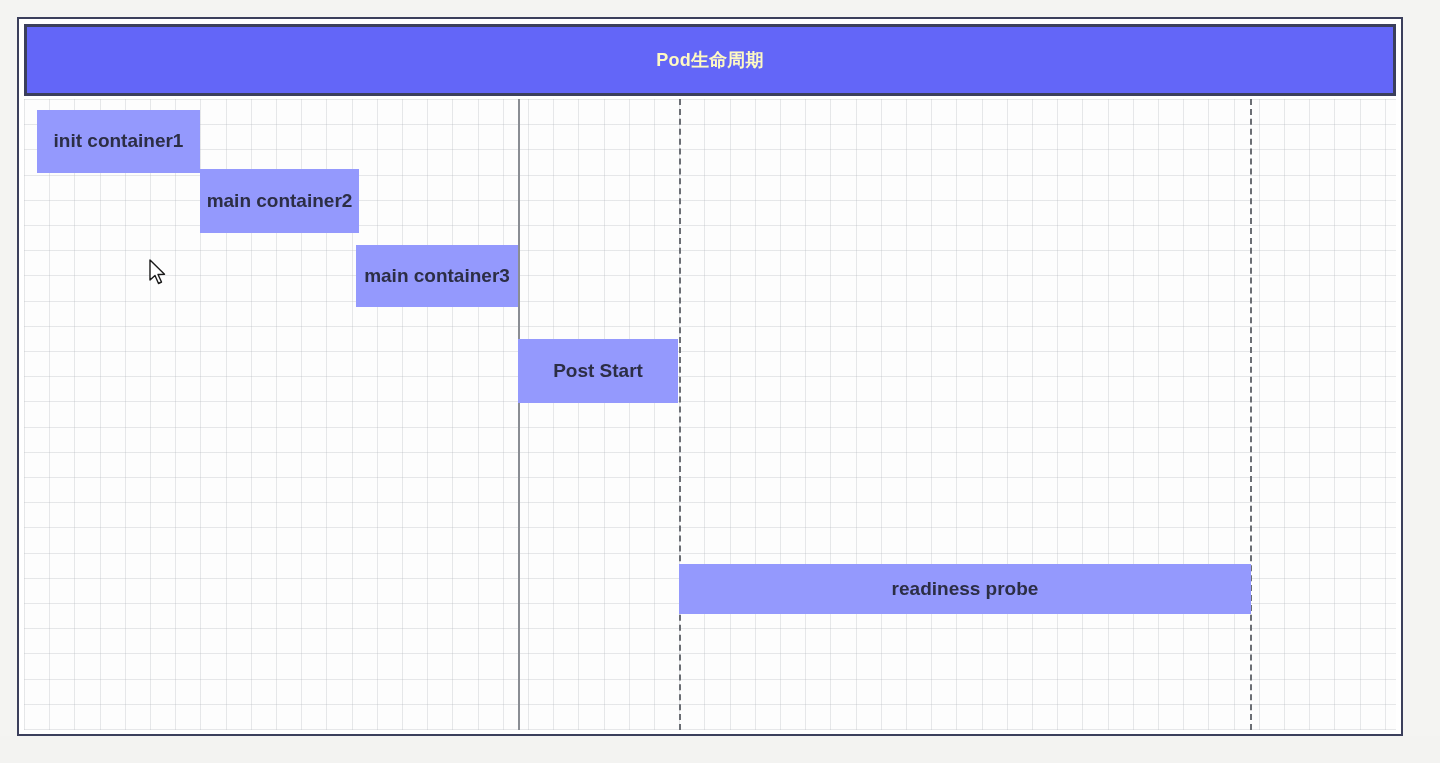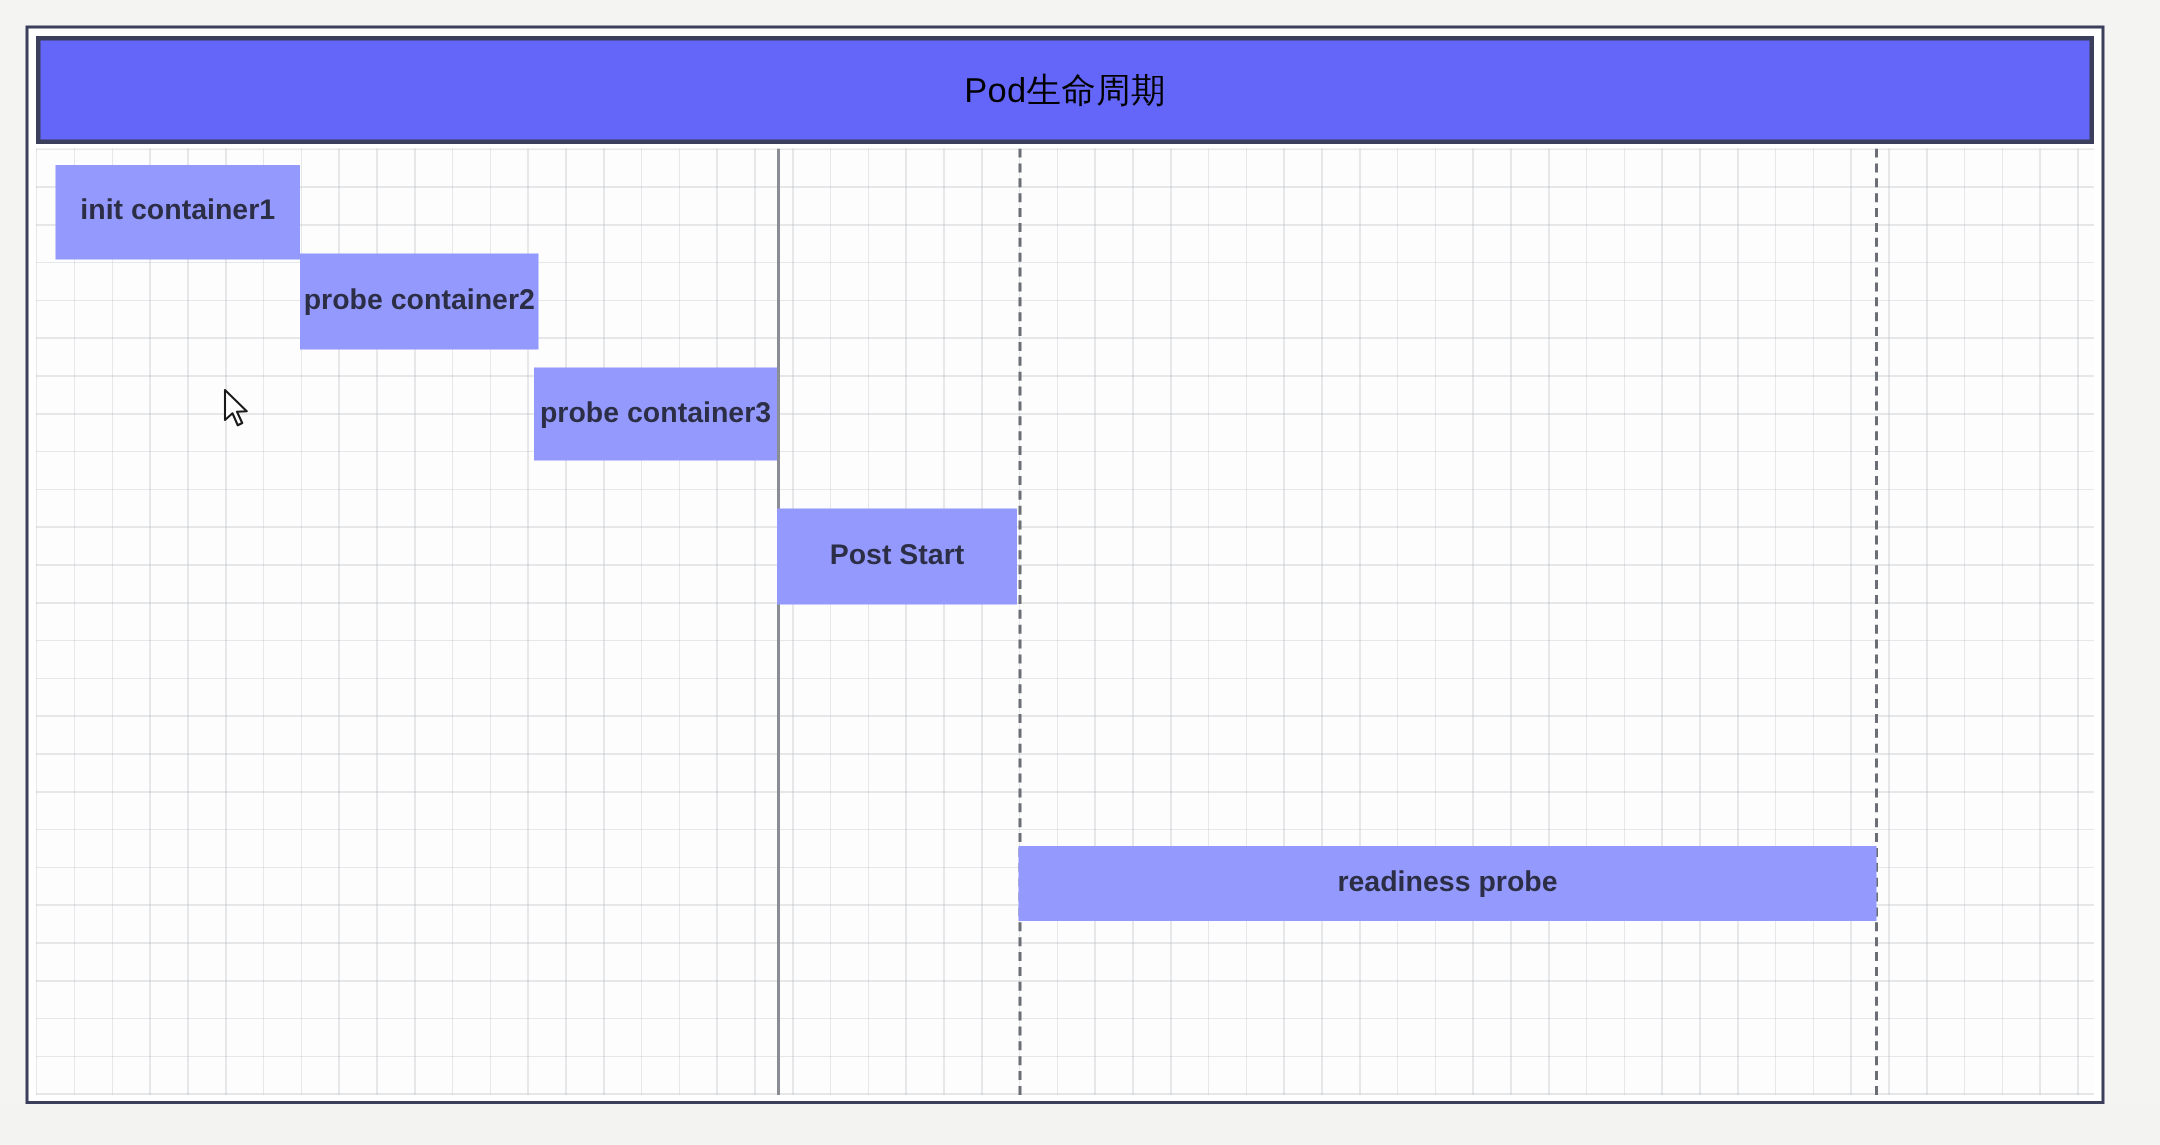--- a/index.html
+++ b/index.html
@@ -37,23 +37,23 @@
     width: 1372px;
     height: 72px;
     box-sizing: border-box;
     border: 3px solid #3b3f5c;
     background: #6366f8;
     display: flex;
     align-items: center;
     justify-content: center;
   }
   #title-text {
-    color: #000000;
-    font-size: 23px;
-    font-weight: normal;
+    color: #fef9c3;
+    font-size: 18px;
+    font-weight: bold;
     letter-spacing: 0.2px;
   }
 
   
   #grid-area {
     position: absolute;
     left: 5px;
     top: 80px;
     width: 1372px;
     height: 631px;
@@ -128,24 +128,24 @@
 
     <div id="grid-area">
 
     <div class="vline solid" style="left: 494px;"></div>
         <div class="vline dashed" style="left: 655px;"></div>
         <div class="vline dashed" style="left: 1226px;"></div>
         <div class="bar" style="left: 13px; width: 163px; top: 11px; height: 63px; background: rgb(148, 153, 253);">
           <span>init container1</span>
         </div>
         <div class="bar" style="left: 176px; width: 159px; top: 70px; height: 64px; background: rgb(148, 153, 253);">
-          <span>probe container2</span>
+          <span>main container2</span>
         </div>
         <div class="bar" style="left: 332px; width: 162px; top: 146px; height: 62px; background: rgb(148, 153, 253);">
-          <span>probe container3</span>
+          <span>main container3</span>
         </div>
         <div class="bar" style="left: 494px; width: 160px; top: 240px; height: 64px; background: rgb(148, 153, 253);">
           <span>Post Start</span>
         </div>
         <div class="bar" style="left: 655px; width: 572px; top: 465px; height: 50px; background: rgb(148, 153, 253);">
           <span>readiness probe</span>
         </div>
       </div>
 
   </div>

